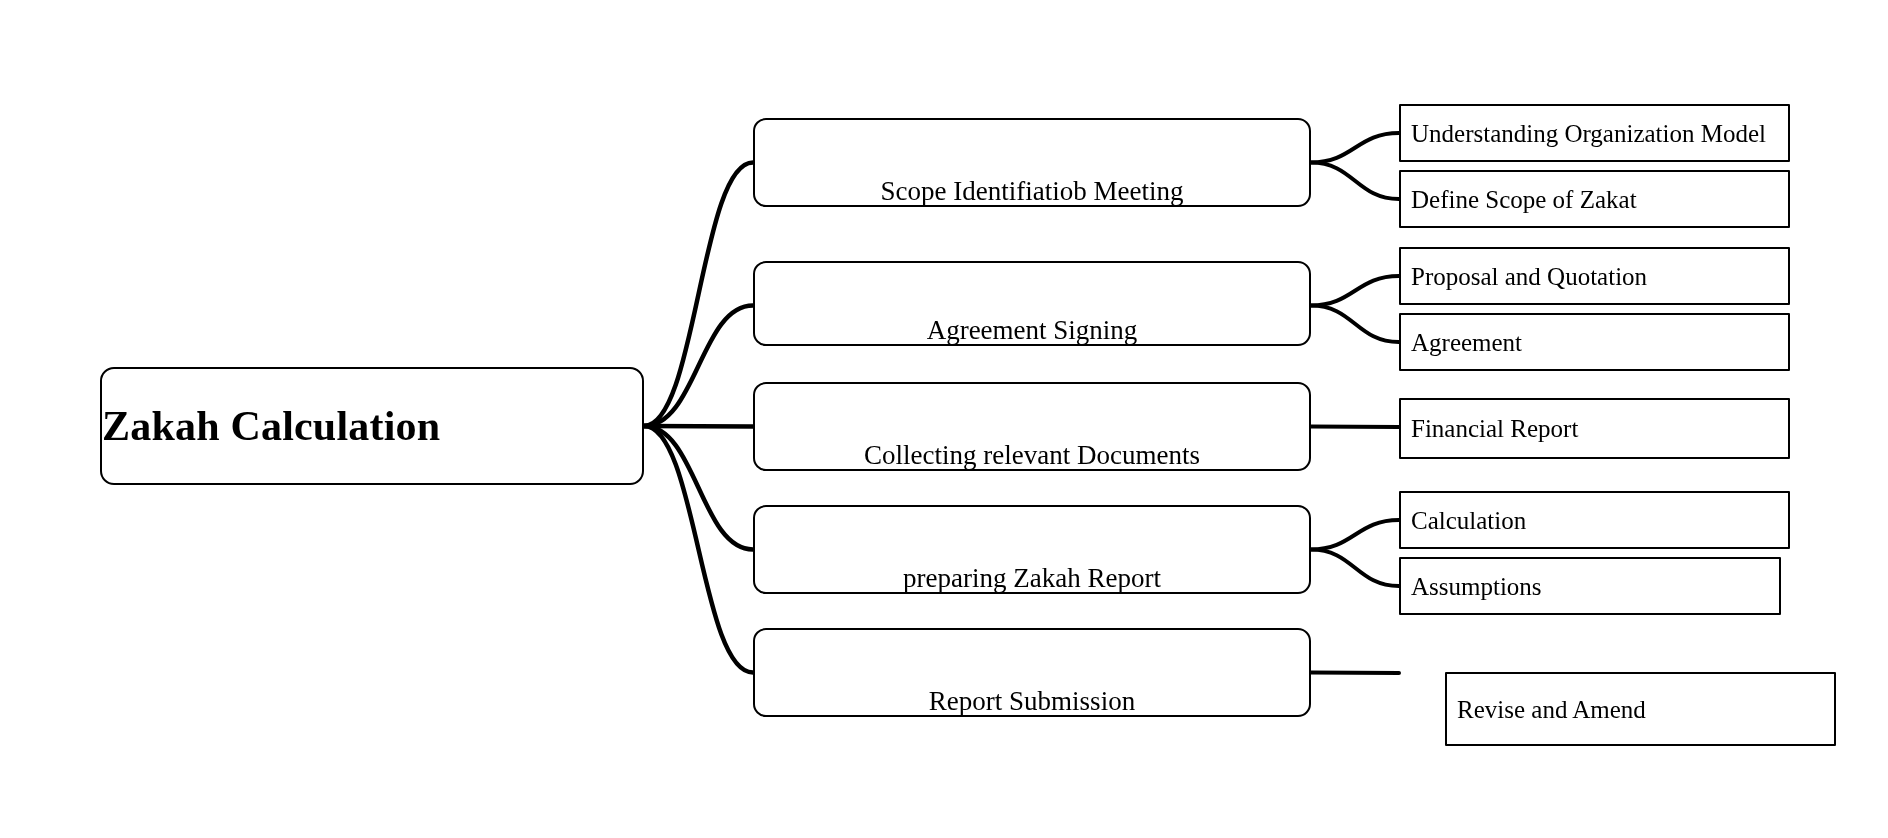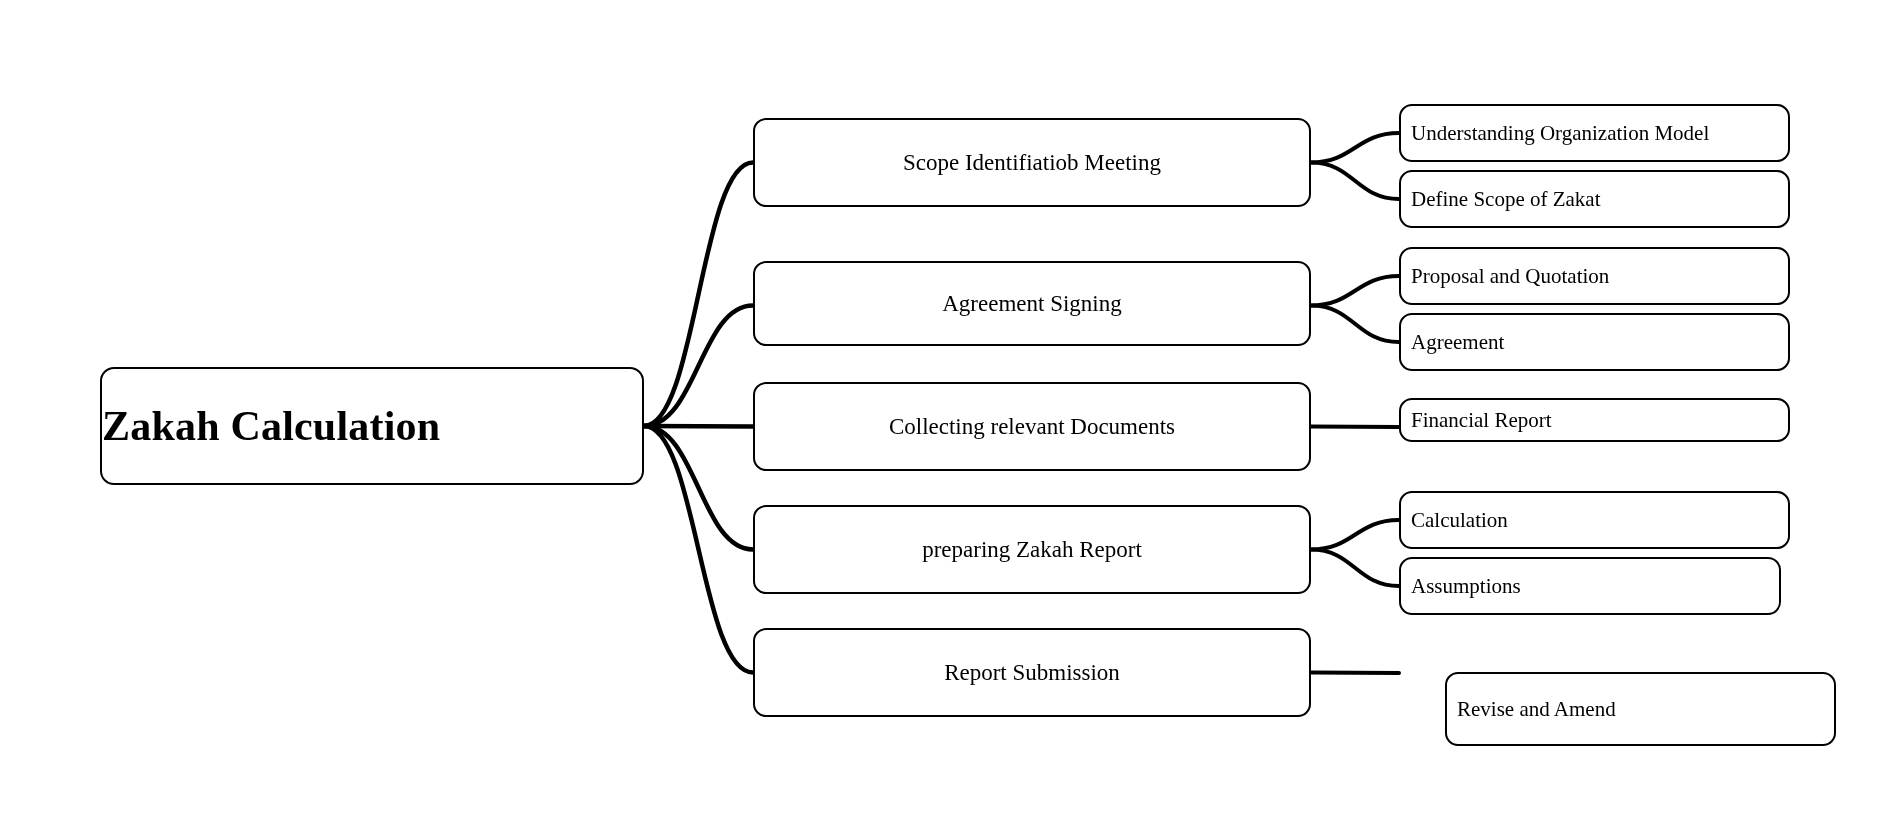--- a/index.html
+++ b/index.html
@@ -38,27 +38,28 @@
     border-radius: 14px;
     justify-content: flex-start;
     font-weight: bold;
     font-size: 42px;
     letter-spacing: 0.2px;
   }
   .node-branch {
     border-radius: 13px;
     justify-content: center;
     font-weight: normal;
-    font-size: 23px;
+    font-size: 27px;
+    align-items: flex-end;
   }
   .node-leaf {
-    border-radius: 13px;
+    border-radius: 1px;
     justify-content: flex-start;
     font-weight: normal;
-    font-size: 21px;
+    font-size: 25px;
     padding-left: 10px;
   }
   .node-label {
     white-space: nowrap;
     line-height: 1;
   }
 </style>
 </head>
 <body>
 
@@ -98,21 +99,21 @@
       </div>
       <div class="node node-leaf" style="left: 1399px; top: 247px; width: 391px; height: 58px;">
         <span class="node-label">Proposal and Quotation</span>
       </div>
       <div class="node node-leaf" style="left: 1399px; top: 313px; width: 391px; height: 58px;">
         <span class="node-label">Agreement</span>
       </div>
       <div class="node node-branch" style="left: 753px; top: 382px; width: 558px; height: 89px;">
         <span class="node-label">Collecting relevant Documents</span>
       </div>
-      <div class="node node-leaf" style="left: 1399px; top: 398px; width: 391px; height: 44px;">
+      <div class="node node-leaf" style="left: 1399px; top: 398px; width: 391px; height: 61px;">
         <span class="node-label">Financial Report</span>
       </div>
       <div class="node node-branch" style="left: 753px; top: 505px; width: 558px; height: 89px;">
         <span class="node-label">preparing Zakah Report</span>
       </div>
       <div class="node node-leaf" style="left: 1399px; top: 491px; width: 391px; height: 58px;">
         <span class="node-label">Calculation</span>
       </div>
       <div class="node node-leaf" style="left: 1399px; top: 557px; width: 382px; height: 58px;">
         <span class="node-label">Assumptions</span>

